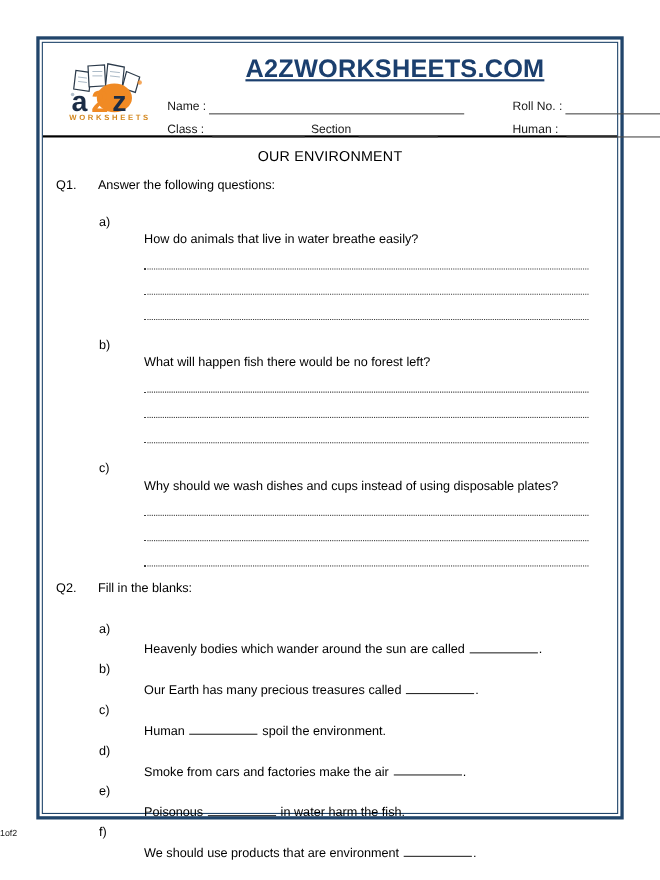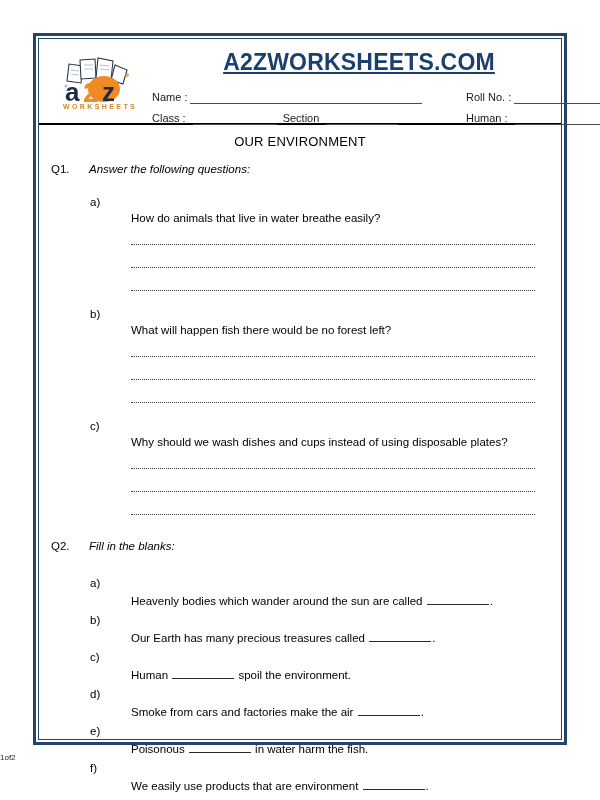--- a/index.html
+++ b/index.html
@@ -133,21 +133,20 @@
     position: absolute;
     left: 12px;
     top: 0;
     font-size: 11.5px;
   }
   .qtext {
     position: absolute;
     left: 50px;
     top: 0;
     font-size: 11.5px;
-    font-style: italic;
   }
 
   .sub {
     position: relative;
     margin-top: 17px;
     height: 16px;
   }
   .sub-letter {
     position: absolute;
     left: 51px;
@@ -300,21 +299,21 @@
           <span class="sub-letter">c)</span>
           <span class="sub-text">Why should we wash dishes and cups instead of using disposable plates?</span>
         </div>
         <div class="answer-lines">
           <div class="dotline"></div>
           <div class="dotline"></div>
           <div class="dotline"></div>
         </div>
       </div>
 
-      <div class="qblock" style="margin-top:25px;">
+      <div class="qblock" style="margin-top:14px;">
         <div class="qhead">
           <span class="qnum">Q2.</span>
           <span class="qtext">Fill in the blanks:</span>
         </div>
 
         <div class="fib-item">
           <span class="sub-letter">a)</span>
           <span class="sub-text"><span>Heavenly bodies which wander around the sun are called </span><span class="blankline"></span><span>.</span></span>
         </div>
 
@@ -333,21 +332,21 @@
           <span class="sub-text"><span>Smoke from cars and factories make the air </span><span class="blankline"></span><span>.</span></span>
         </div>
 
         <div class="fib-item">
           <span class="sub-letter">e)</span>
           <span class="sub-text"><span>Poisonous </span><span class="blankline"></span><span> in water harm the fish.</span></span>
         </div>
 
         <div class="fib-item">
           <span class="sub-letter">f)</span>
-          <span class="sub-text"><span>We easily use products that are environment </span><span class="blankline"></span><span>.</span></span>
+          <span class="sub-text"><span>We should use products that are environment </span><span class="blankline"></span><span>.</span></span>
         </div>
       </div>
 
     </div>
   </div>
 </div>
 
 <div class="footer">1of2</div>
 
 </body></html>

